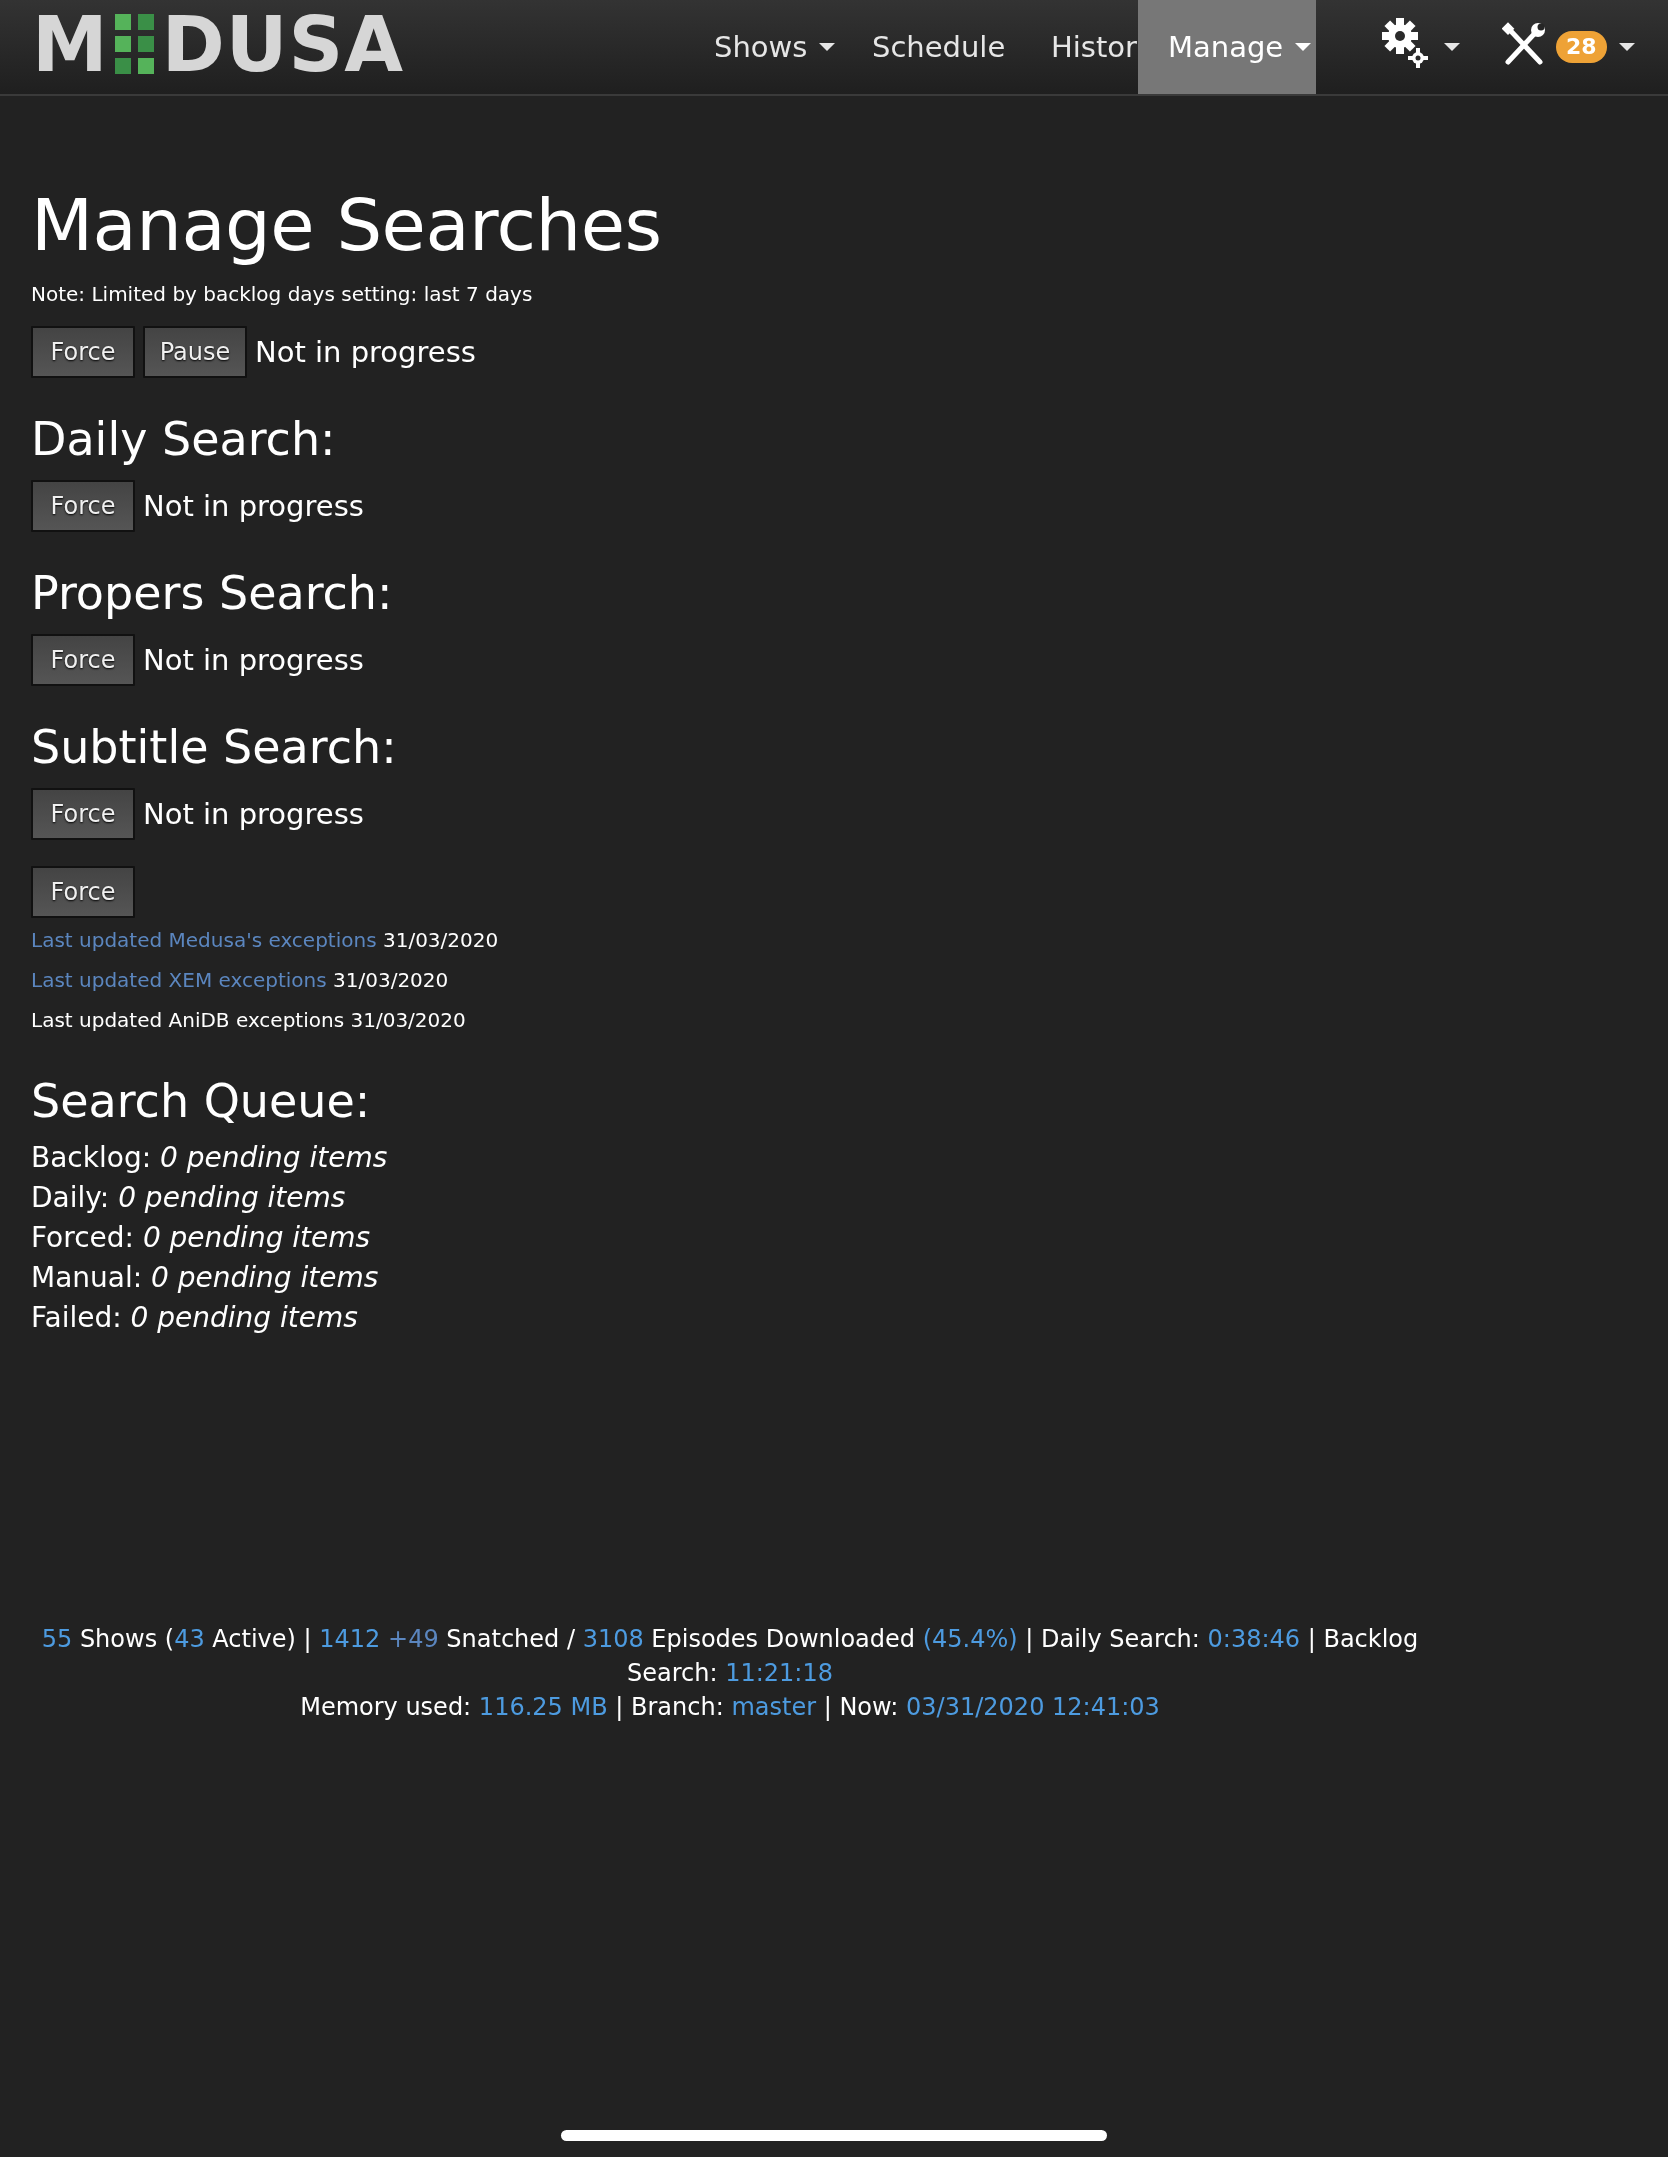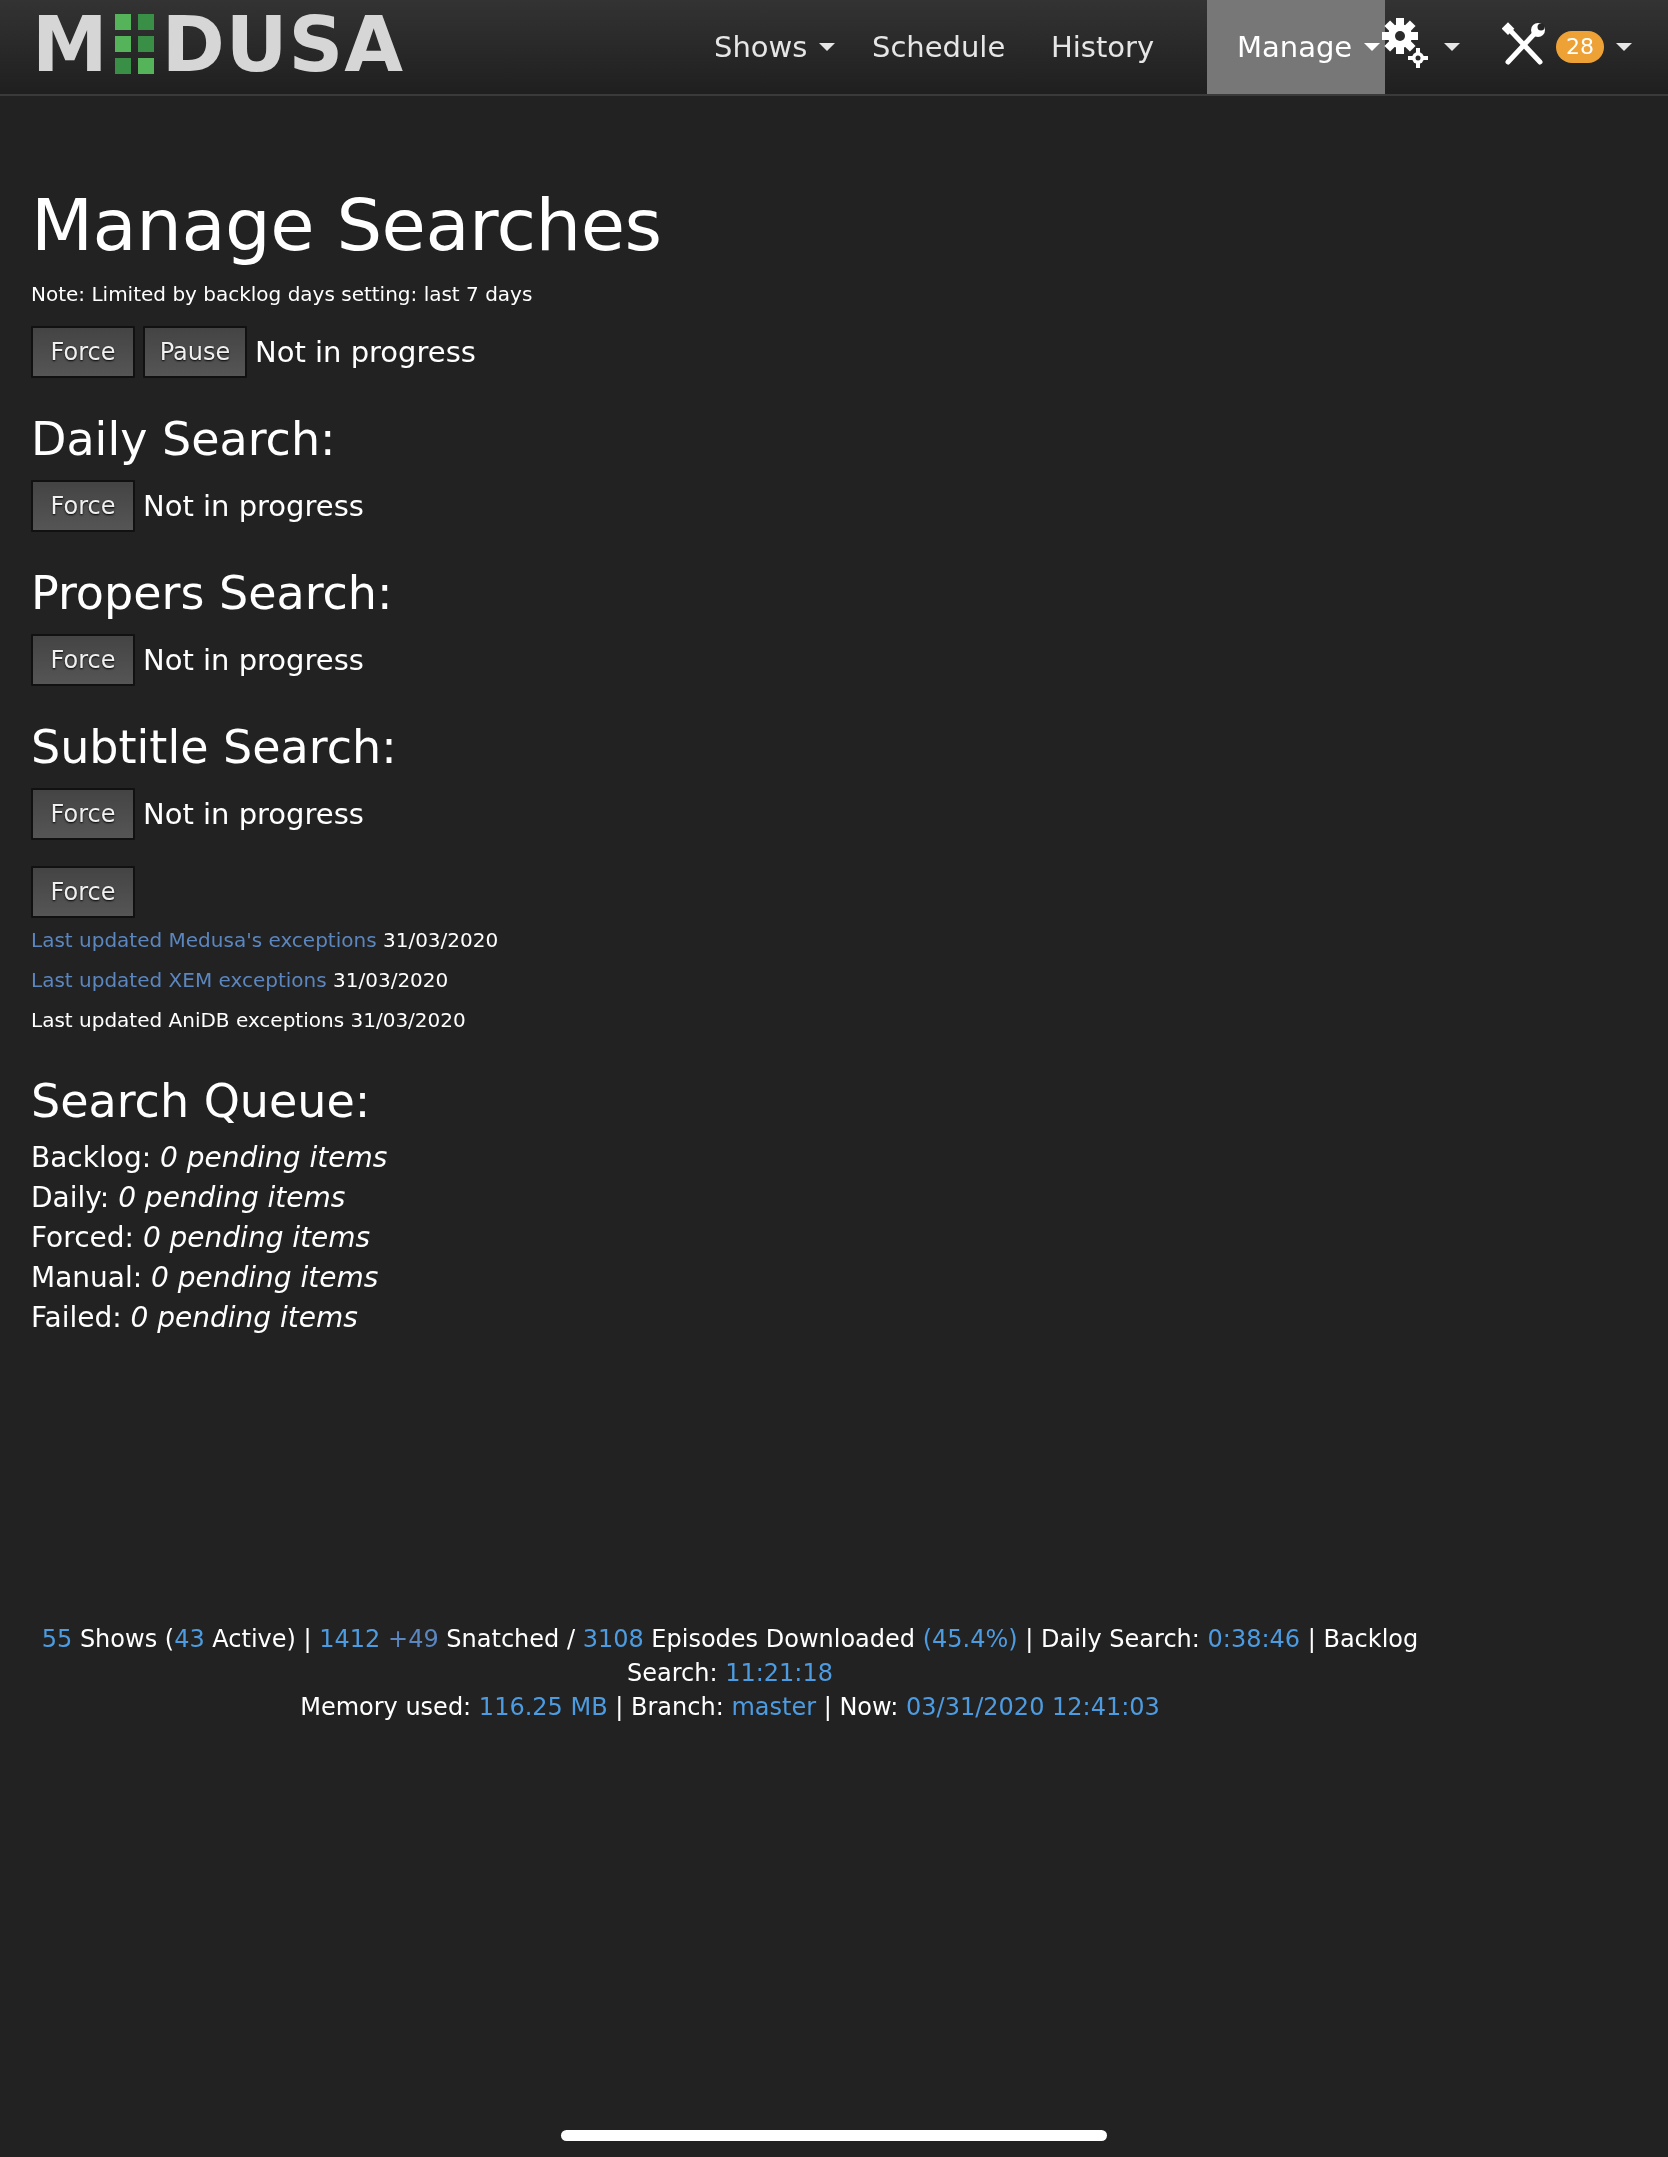--- a/index.html
+++ b/index.html
@@ -32,25 +32,25 @@
     font-size: 29px; color: #e6e6e6; cursor: pointer; box-sizing: border-box;
   }
   .caret {
     display:inline-block; width:0; height:0; margin-left:12px;
     border-left:8px solid transparent; border-right:8px solid transparent;
     border-top:8px solid #e6e6e6;
   }
   .nav-shows { left: 714px; }
   .nav-schedule { left: 872px; }
   .nav-history { left: 1051px; }
-  .nav-manage { left: 1207px; width: 178px; background: #777777; padding-left: 30px; color:#ffffff; }
+  .nav-manage { left: 1138px; width: 178px; background: #777777; padding-left: 30px; color:#ffffff; }
   .nav-config { left: 1380px; }
   .nav-tools { left: 1502px; }
   .badge {
-    display:inline-block; background:#eea236; color:#fff; font-weight:normal;
+    display:inline-block; background:#eea236; color:#fff; font-weight:bold;
     font-size:22px; border-radius:16px; padding:3px 10px; margin-left:10px; line-height:26px;
   }
 
   
   .content { position: absolute; left: 31px; top: 170px; width: 1600px; }
   .page-title { font-size: 72px; font-weight: normal; margin: 0; line-height: 110px; letter-spacing: -0.5px; }
   h3 { font-size: 46px; font-weight: normal; margin: 0; line-height: 70px; }
   .line { font-size: 20px; line-height: 40px; }
   .btn-row { display:flex; align-items:center; height: 52px; margin-top: 6px; }
   .btn {

